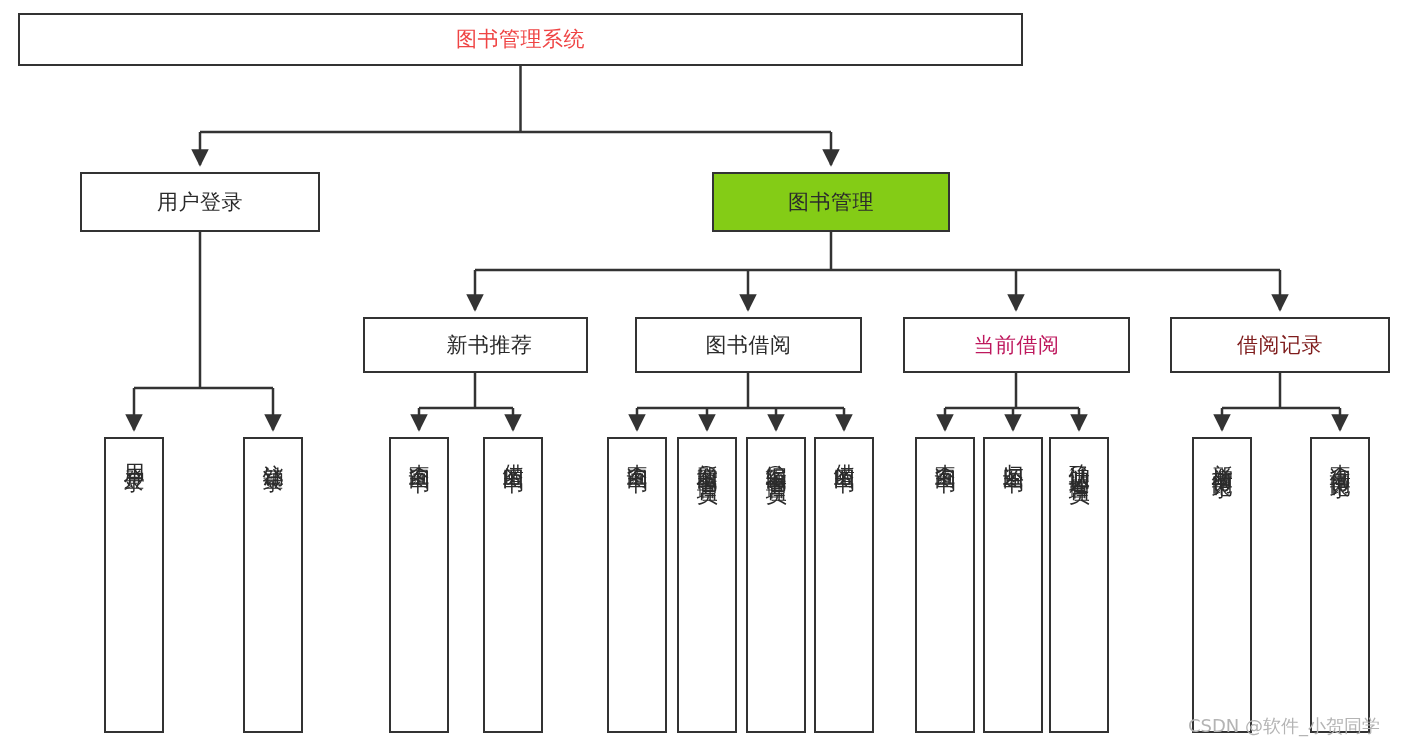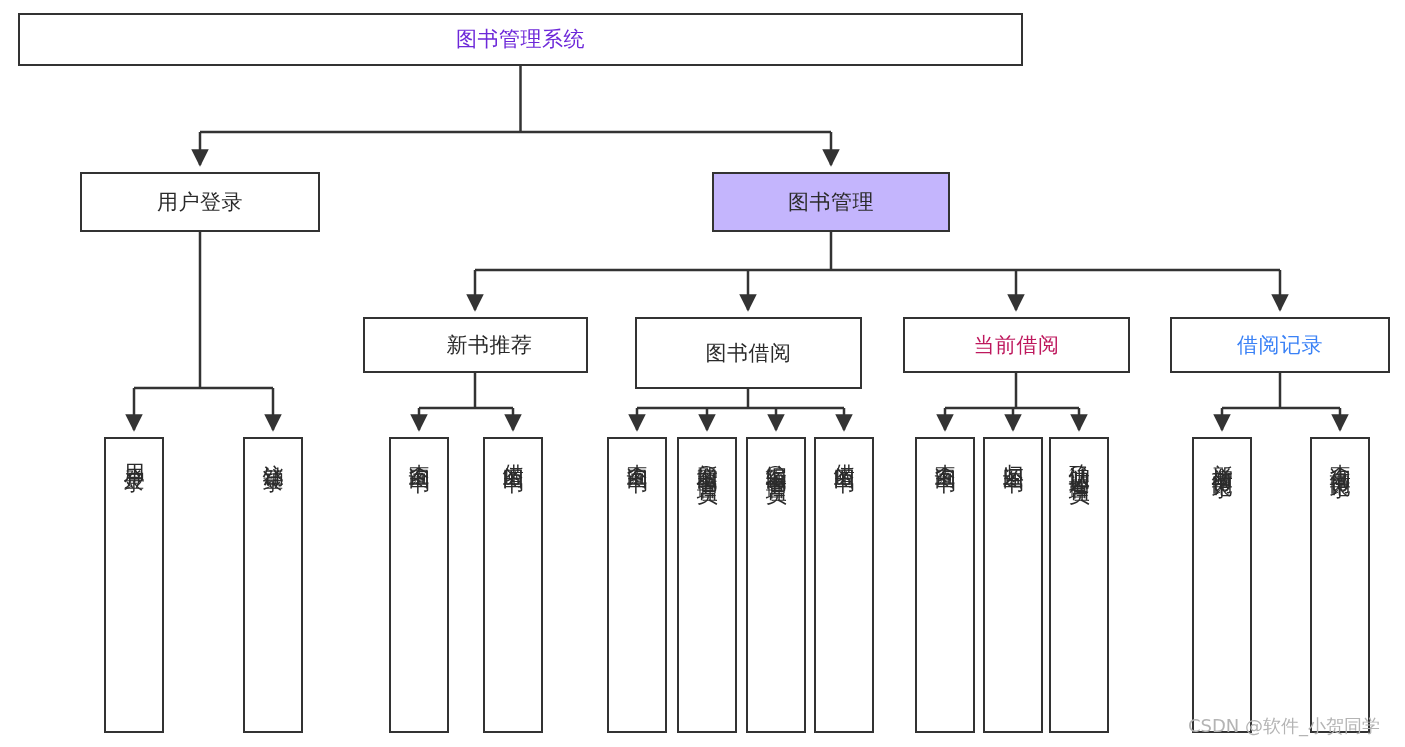--- a/index.html
+++ b/index.html
@@ -118,39 +118,39 @@
 
       <path d="M 1280 373 L 1280 408"></path>
       <path d="M 1222 408 L 1340 408"></path>
       <path d="M 1222 408 L 1222 430" marker-end="url(#arrow)"></path>
       <path d="M 1340 408 L 1340 430" marker-end="url(#arrow)"></path>
     </g>
   </svg>
 
   <div id="nodes-layer">
       <div class="node" style="left: 18px; top: 13px; width: 1005px; height: 53px; border-color: rgb(51, 51, 51); background: rgb(255, 255, 255);">
-        <span class="label" style="color: #6d28d9;">图书管理系统</span>
+        <span class="label" style="color: #ef4444;">图书管理系统</span>
       </div>
       <div class="node" style="left: 80px; top: 172px; width: 240px; height: 60px; border-color: rgb(51, 51, 51); background: rgb(255, 255, 255);">
         <span class="label" style="color: rgb(43, 43, 43);">用户登录</span>
       </div>
-      <div class="node" style="left: 712px; top: 172px; width: 238px; height: 60px; border-color: rgb(51, 51, 51); background: #c4b5fd;">
+      <div class="node" style="left: 712px; top: 172px; width: 238px; height: 60px; border-color: rgb(51, 51, 51); background: #84cc16;">
         <span class="label" style="color: rgb(43, 43, 43);">图书管理</span>
       </div>
       <div class="node" style="left: 363px; top: 317px; width: 225px; height: 56px; border-color: rgb(51, 51, 51); background: rgb(255, 255, 255); padding-left: 28px;">
         <span class="label" style="color: rgb(43, 43, 43);">新书推荐</span>
       </div>
-      <div class="node" style="left: 635px; top: 317px; width: 227px; height: 72px; border-color: rgb(51, 51, 51); background: rgb(255, 255, 255);">
+      <div class="node" style="left: 635px; top: 317px; width: 227px; height: 56px; border-color: rgb(51, 51, 51); background: rgb(255, 255, 255);">
         <span class="label" style="color: rgb(43, 43, 43);">图书借阅</span>
       </div>
       <div class="node" style="left: 903px; top: 317px; width: 227px; height: 56px; border-color: rgb(51, 51, 51); background: rgb(255, 255, 255);">
         <span class="label" style="color: #be185d;">当前借阅</span>
       </div>
       <div class="node" style="left: 1170px; top: 317px; width: 220px; height: 56px; border-color: rgb(51, 51, 51); background: rgb(255, 255, 255);">
-        <span class="label" style="color: #3b82f6;">借阅记录</span>
+        <span class="label" style="color: #7f1d1d;">借阅记录</span>
       </div>
       <div class="node vertical" style="left: 104px; top: 437px; width: 60px; height: 296px; border-color: rgb(51, 51, 51); background: rgb(255, 255, 255);">
         <span class="label" style="color: rgb(43, 43, 43);">用户登录</span>
       </div>
       <div class="node vertical" style="left: 243px; top: 437px; width: 60px; height: 296px; border-color: rgb(51, 51, 51); background: rgb(255, 255, 255);">
         <span class="label" style="color: rgb(43, 43, 43);">注销登录</span>
       </div>
       <div class="node vertical" style="left: 389px; top: 437px; width: 60px; height: 296px; border-color: rgb(51, 51, 51); background: rgb(255, 255, 255);">
         <span class="label" style="color: rgb(43, 43, 43);">查询图书</span>
       </div>

